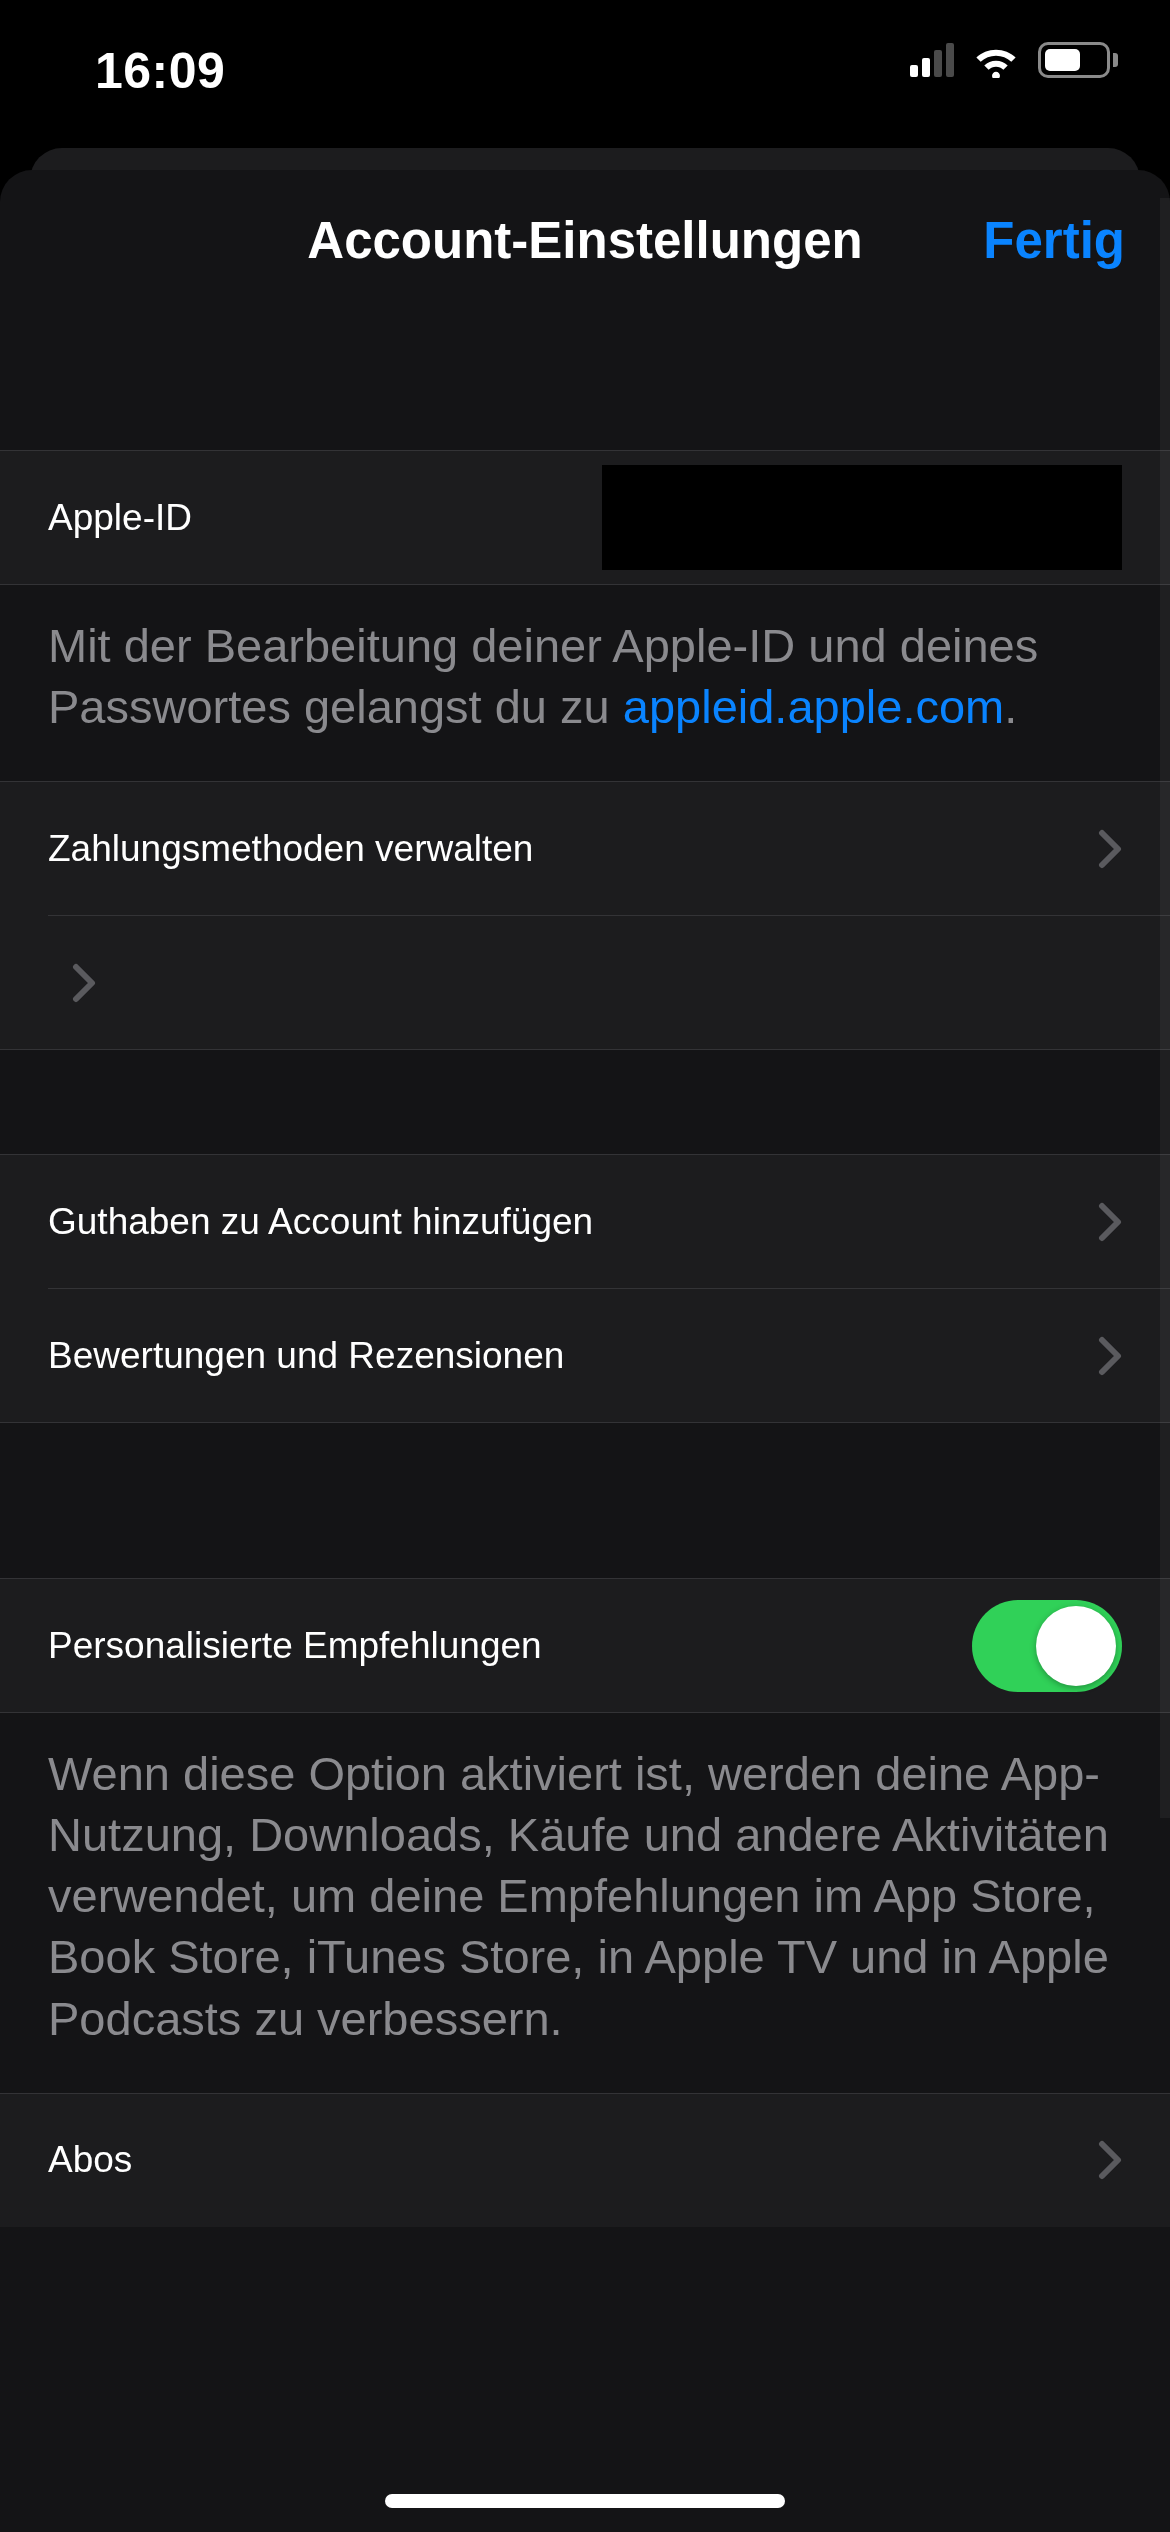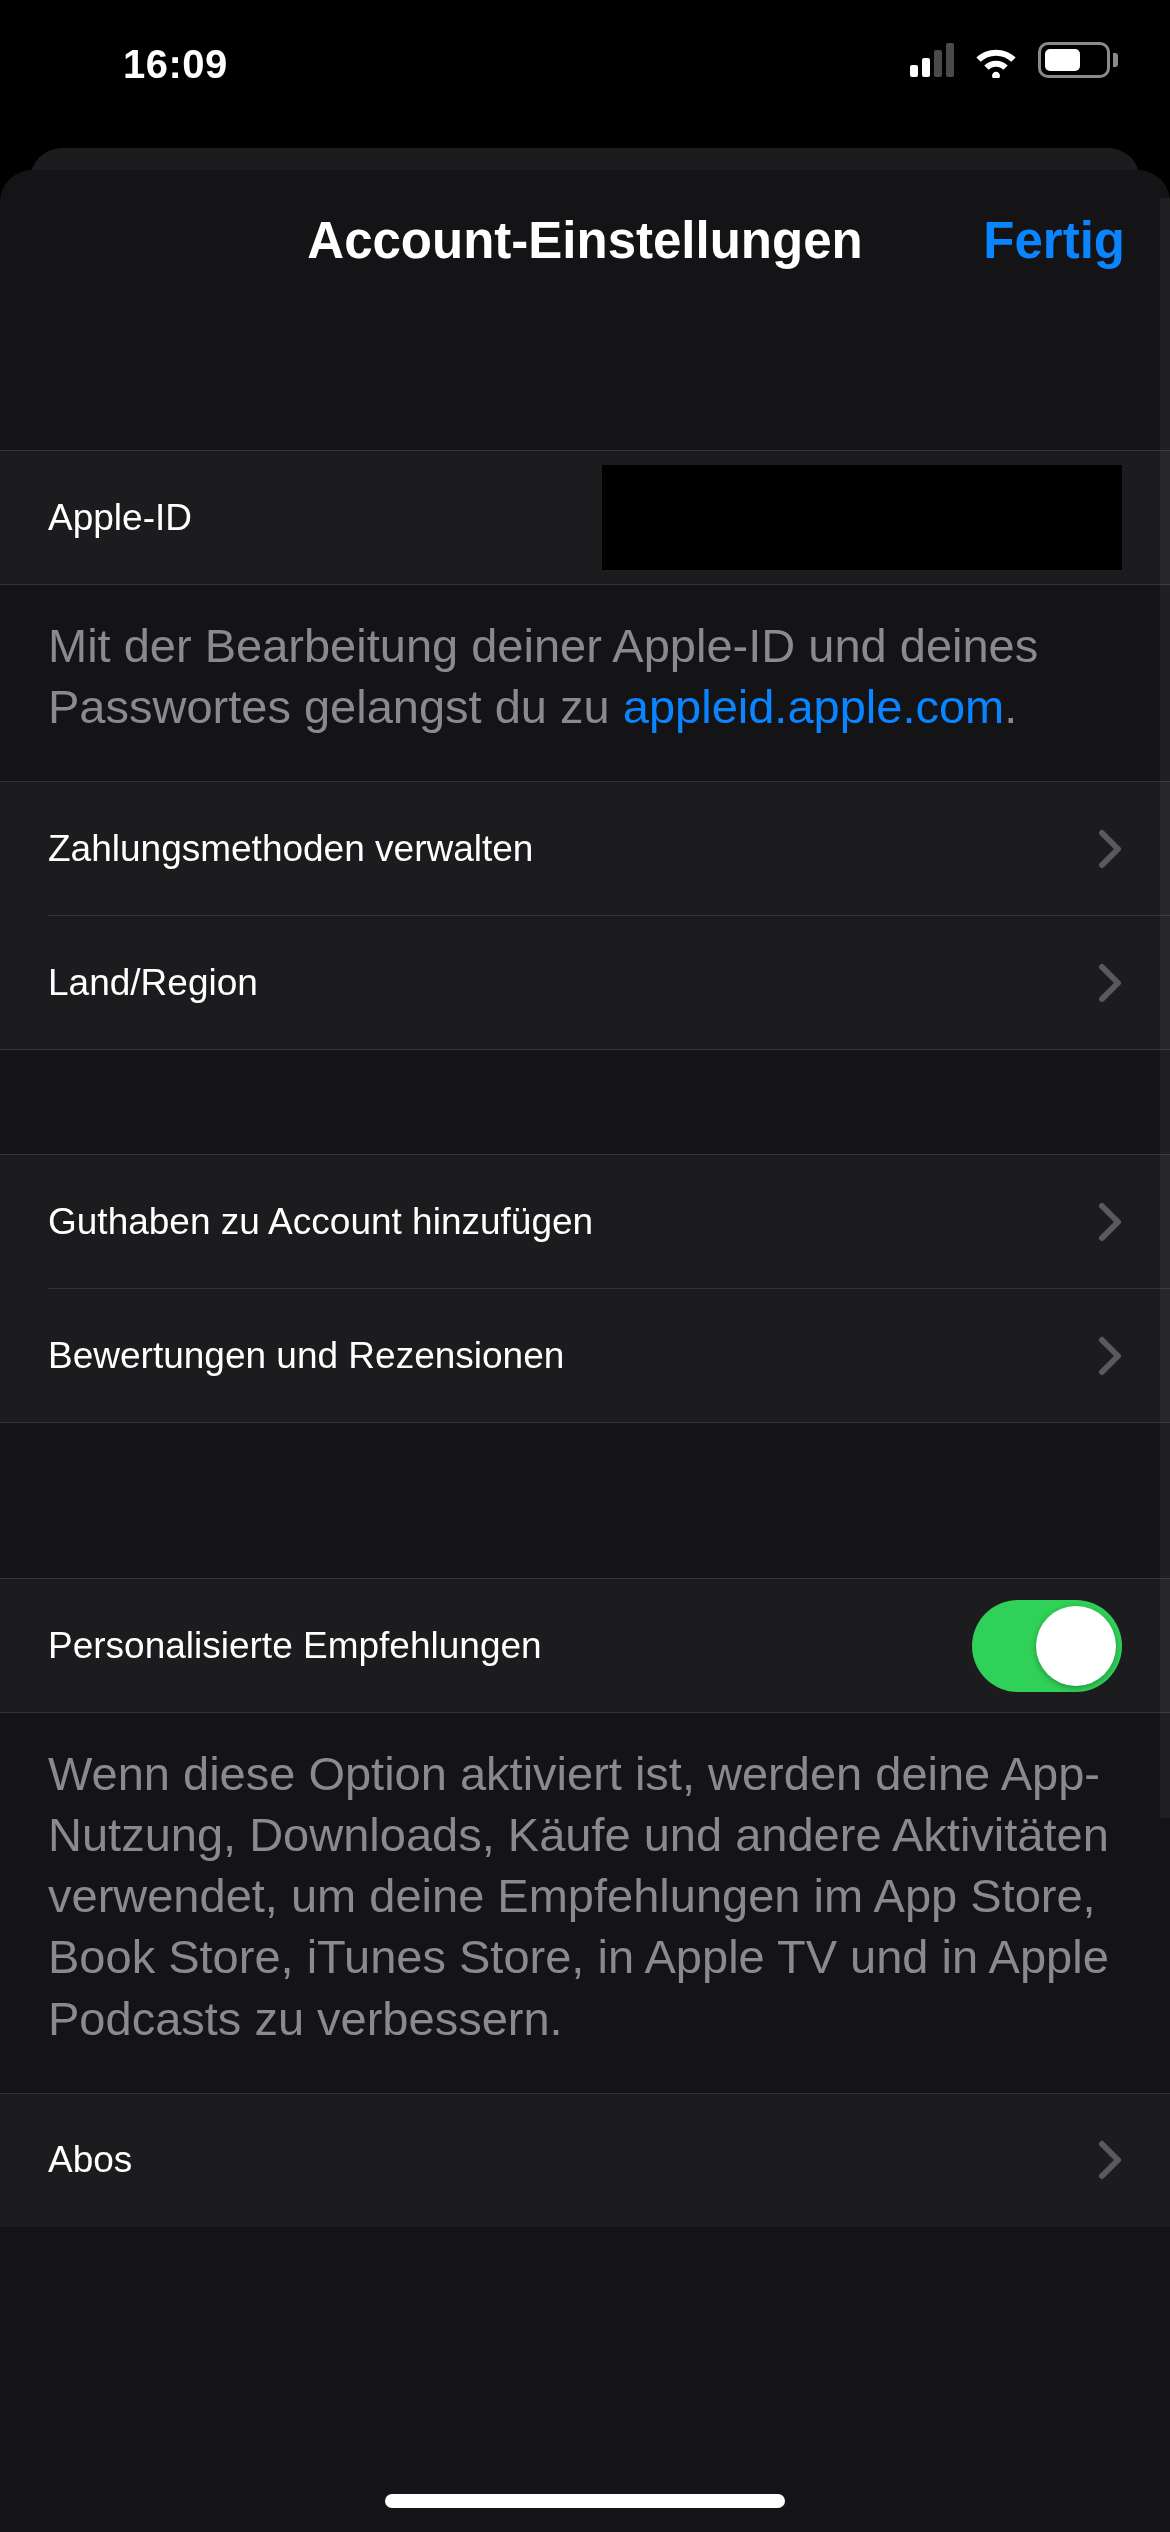--- a/index.html
+++ b/index.html
@@ -1,20 +1,20 @@
 <!DOCTYPE html>
 <html><head>
 <meta charset="utf-8">
 <style>
   * { margin: 0; padding: 0; box-sizing: border-box; -webkit-font-smoothing: antialiased; }
   html, body { width: 1170px; height: 2532px; background: #000; font-family: -apple-system, "SF Pro Text", "Helvetica Neue", Arial, sans-serif; color: #fff; overflow: hidden; }
 
   
   .status-bar { position: relative; height: 110px; width: 100%; }
-  .status-time { position: absolute; left: 95px; top: 42px; font-size: 40px; font-weight: 600; letter-spacing: 0.5px; margin-left: 28px; }
+  .status-time { position: absolute; left: 95px; top: 42px; font-size: 50px; font-weight: 600; letter-spacing: 0.5px; }
   .status-right { position: absolute; right: 52px; top: 42px; display: flex; align-items: center; gap: 18px; }
 
   
   .cell-bars { display: flex; align-items: flex-end; gap: 4px; height: 34px; }
   .cell-bars span { width: 8px; border-radius: 2px; background: #fff; }
   .cell-bars span.dim { background: #4a4a4a; }
   .cell-bars span:nth-child(1){height:12px;}
   .cell-bars span:nth-child(2){height:19px;}
   .cell-bars span:nth-child(3){height:27px;}
   .cell-bars span:nth-child(4){height:34px;}
@@ -121,21 +121,20 @@
       <div class="cell">
         <span class="label">Zahlungsmethoden verwalten</span>
         <span class="chevron">
           <svg viewBox="0 0 12 20">
               <path fill="none" stroke="#5a5a5e" stroke-width="3" stroke-linecap="round" stroke-linejoin="round" d="M2 2l8 8-8 8"></path>
             </svg>
         </span>
       </div>
       <div class="sep"></div>
       <div class="cell">
-        <span class="label">Land/Region</span>
         <span class="chevron">
           <svg viewBox="0 0 12 20">
               <path fill="none" stroke="#5a5a5e" stroke-width="3" stroke-linecap="round" stroke-linejoin="round" d="M2 2l8 8-8 8"></path>
             </svg>
         </span>
       </div>
     </div>
     <div class="divider-full"></div>
 
     <div class="gap"></div>

